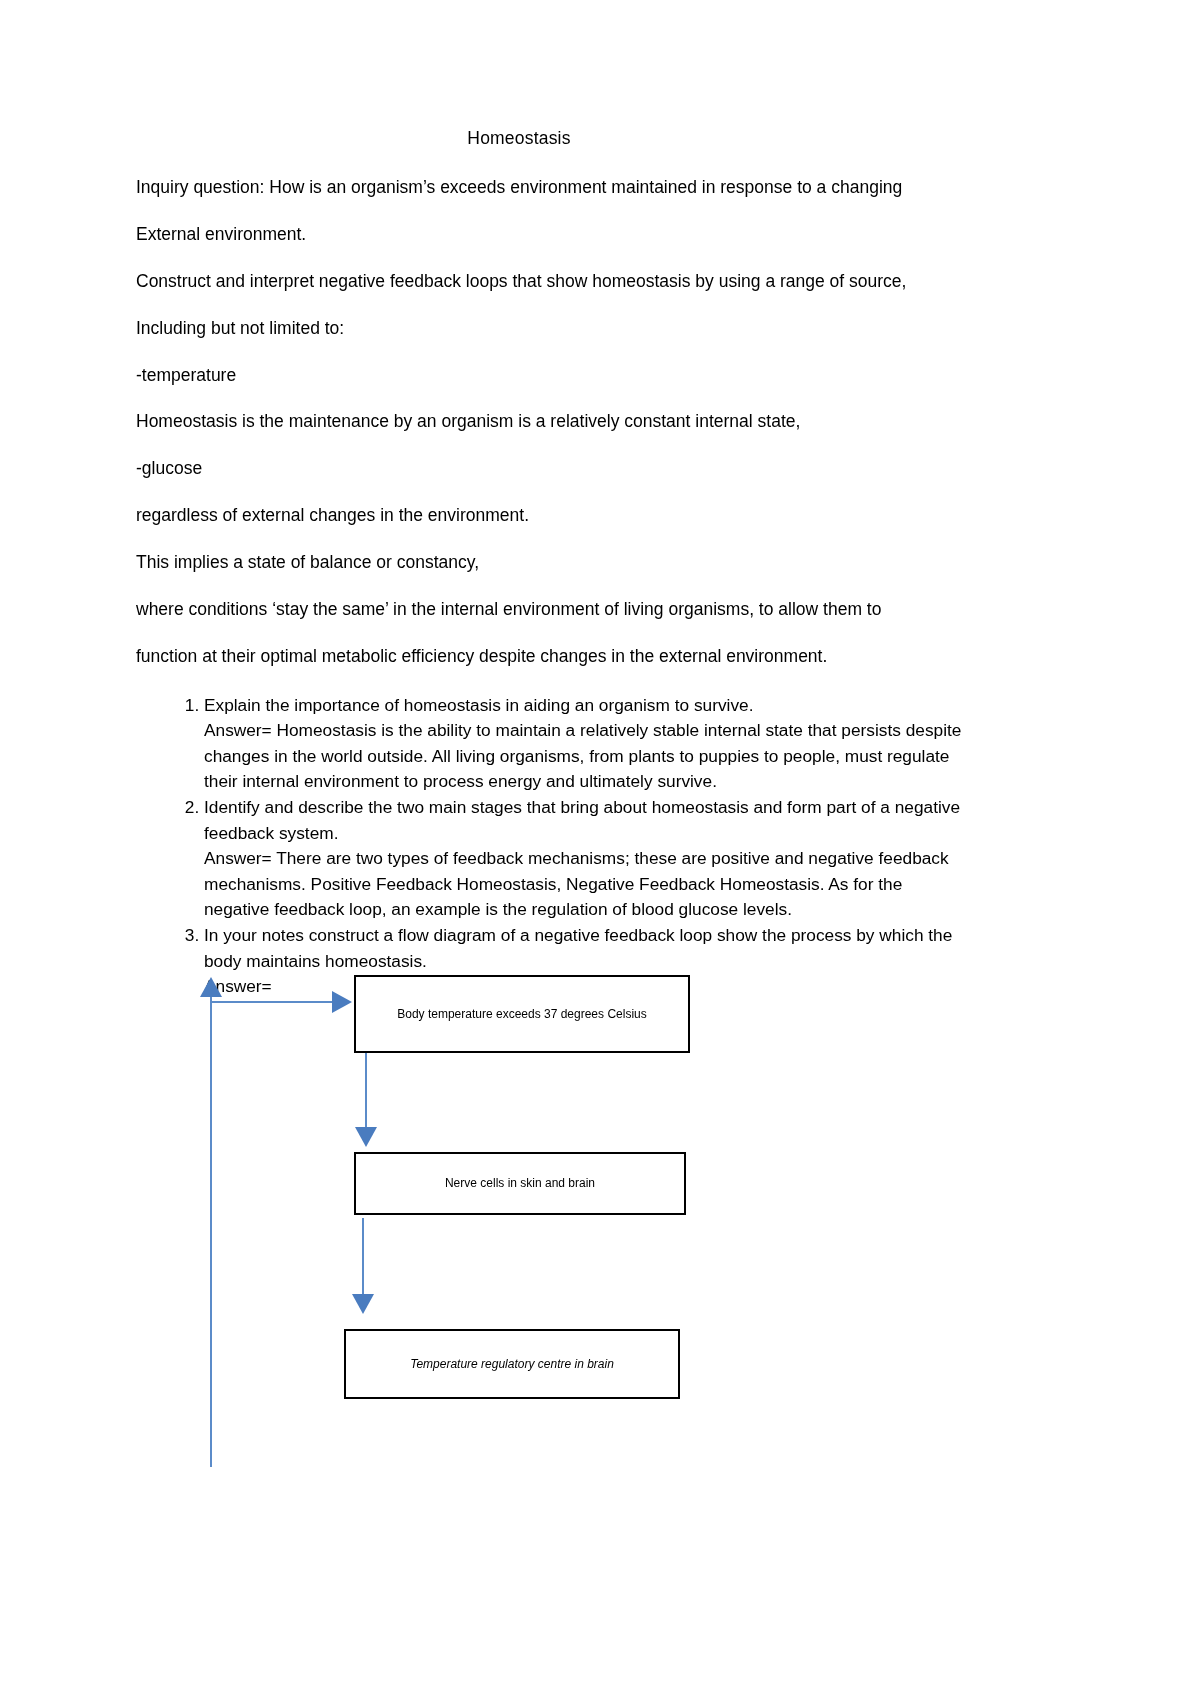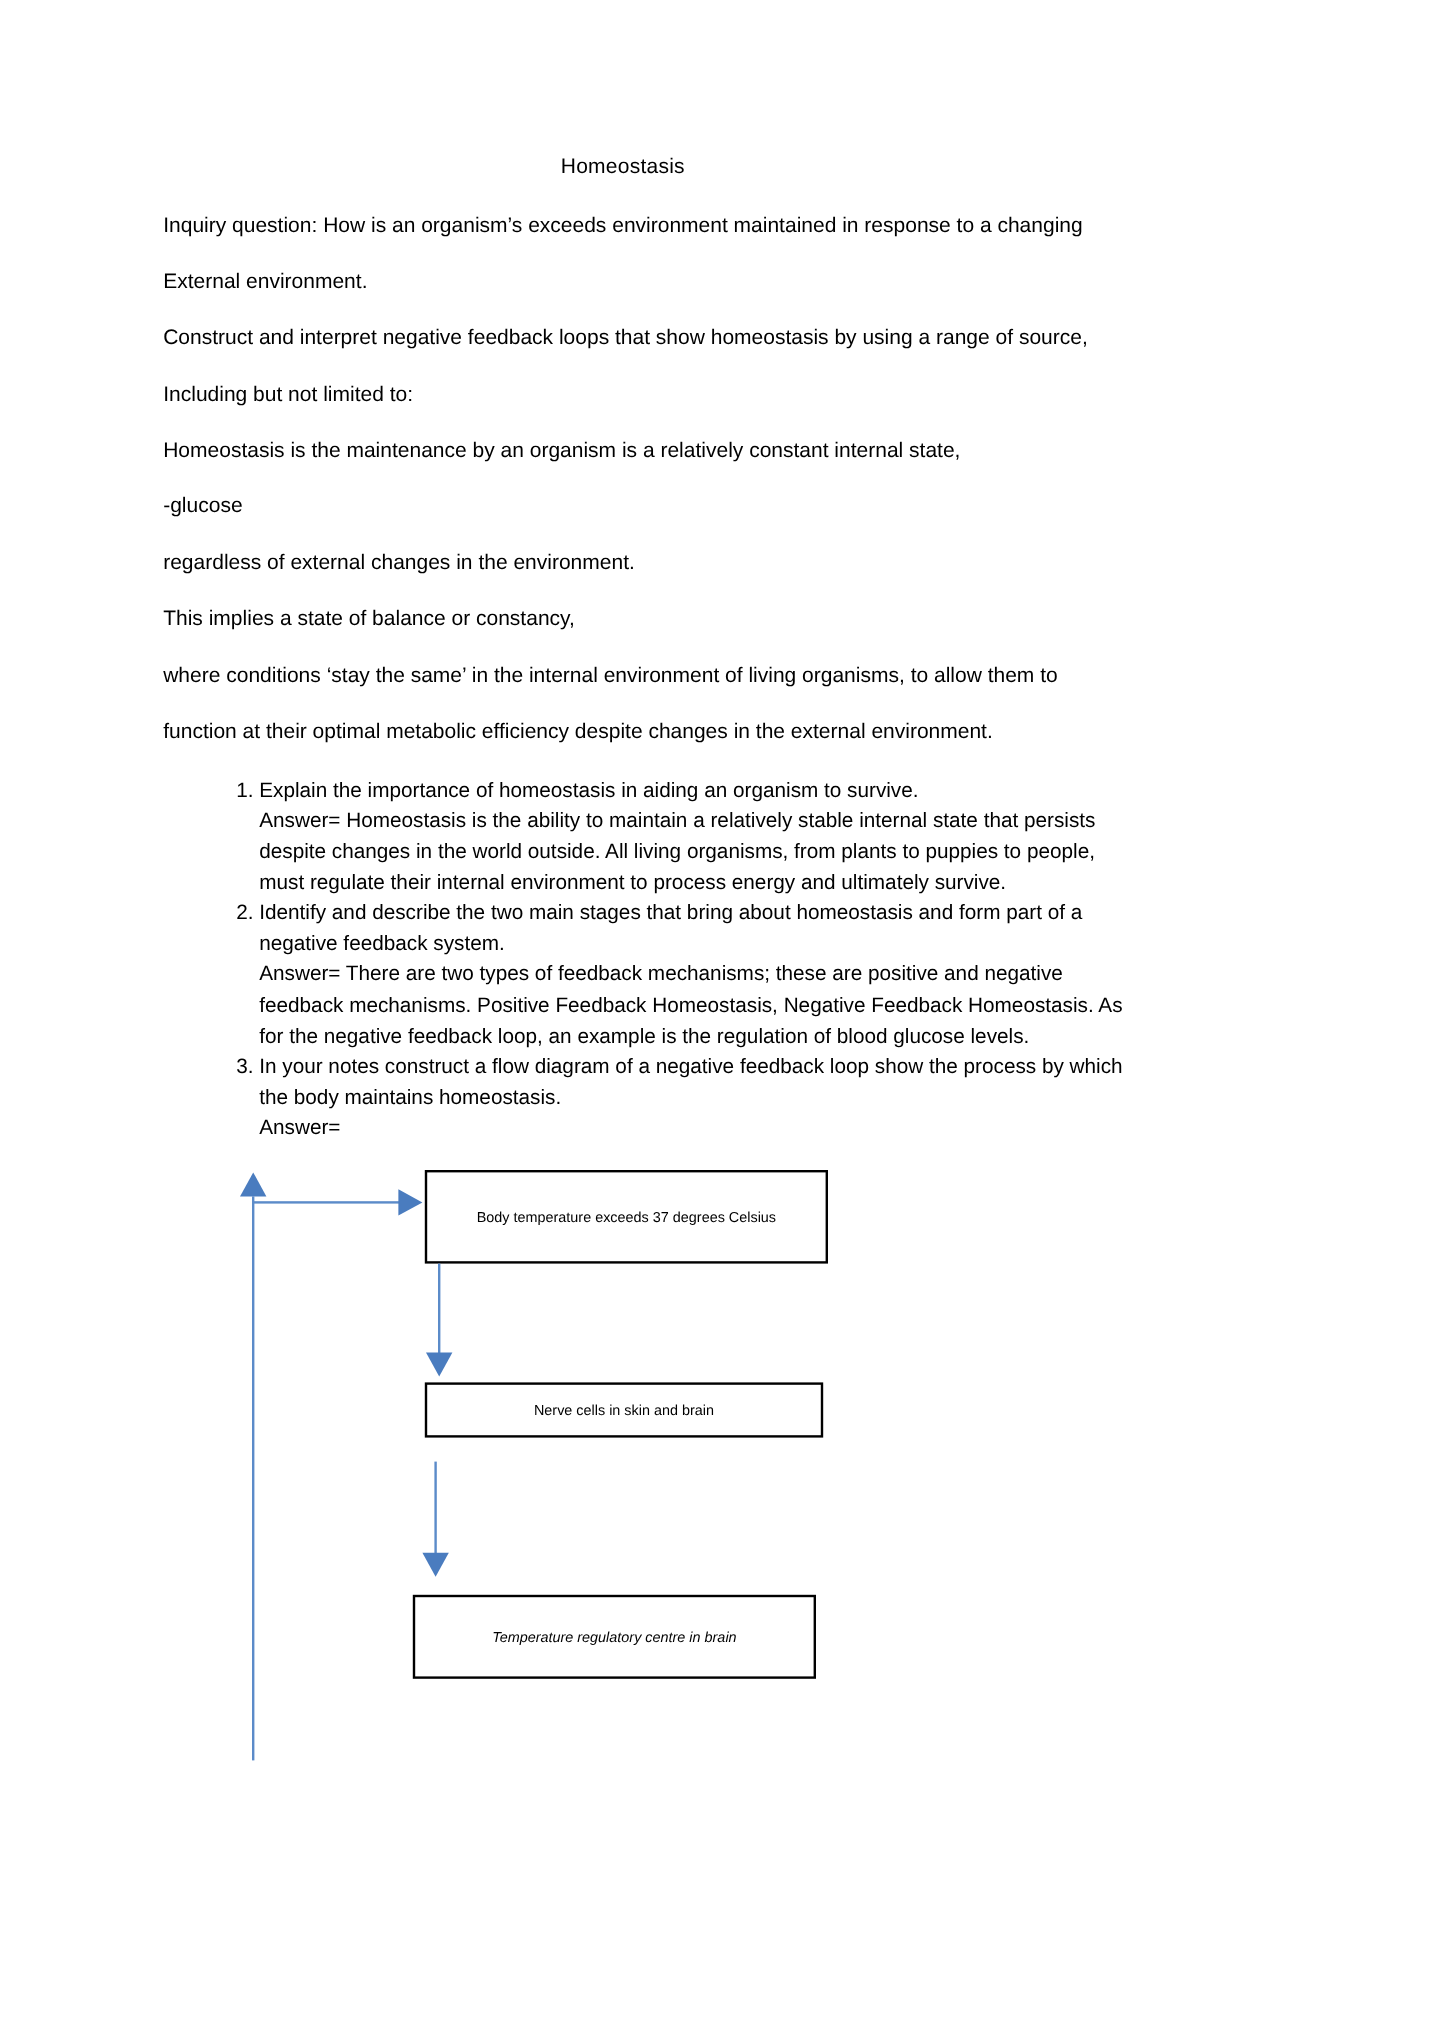--- a/index.html
+++ b/index.html
@@ -33,21 +33,21 @@
     letter-spacing: 0.2px;
     padding-right: 64px;
   }
   p.body-line {
     font-size: 17.5px;
     line-height: 1.25;
     margin: 0 0 25px 0;
     white-space: nowrap;
   }
   ol.qlist {
-    margin: 12px;
+    margin: 0;
     padding: 0 0 0 68px;
     font-size: 17.3px;
     line-height: 1.48;
     list-style-position: outside;
   }
   ol.qlist > li {
     margin: 0 0 0 0;
     padding: 0;
   }
   ol.qlist > li::marker {
@@ -71,21 +71,21 @@
     box-sizing: border-box;
     display: flex;
     align-items: center;
     justify-content: center;
     text-align: center;
     font-size: 12px;
     line-height: 1.35;
     padding: 4px 8px;
   }
   #fbox-1 { left: 218px; top: 0px;   width: 336px; height: 78px; }
-  #fbox-2 { left: 218px; top: 177px; width: 332px; height: 46px; }
+  #fbox-2 { left: 218px; top: 177px; width: 332px; height: 63px; }
   #fbox-3 { left: 208px; top: 354px; width: 336px; height: 70px; font-style: italic; }
 
   .vline {
     position: absolute;
     width: 2px;
     background: #5b8bc9;
   }
   .vline.thin { width: 1.6px; }
   .hline {
     position: absolute;
@@ -119,20 +119,21 @@
 <div class="page">
 
   <div class="content">
 
     <div class="doc-title">Homeostasis</div>
 
     <p class="body-line">Inquiry question: How is an organism’s exceeds environment maintained in response to a changing</p>
     <p class="body-line">External environment.</p>
     <p class="body-line">Construct and interpret negative feedback loops that show homeostasis by using a range of source,</p>
     <p class="body-line">Including but not limited to:</p>
+    <p class="body-line">-temperature</p>
     <p class="body-line">Homeostasis is the maintenance by an organism is a relatively constant internal state,</p>
     <p class="body-line">-glucose</p>
     <p class="body-line">regardless of external changes in the environment.</p>
     <p class="body-line">This implies a state of balance or constancy,</p>
     <p class="body-line">where conditions ‘stay the same’ in the internal environment of living organisms, to allow them to</p>
     <p class="body-line">function at their optimal metabolic efficiency despite changes in the external environment.</p>
 
     <ol class="qlist">
       <li>
         <span class="q-text">Explain the importance of homeostasis in aiding an organism to survive.</span>

